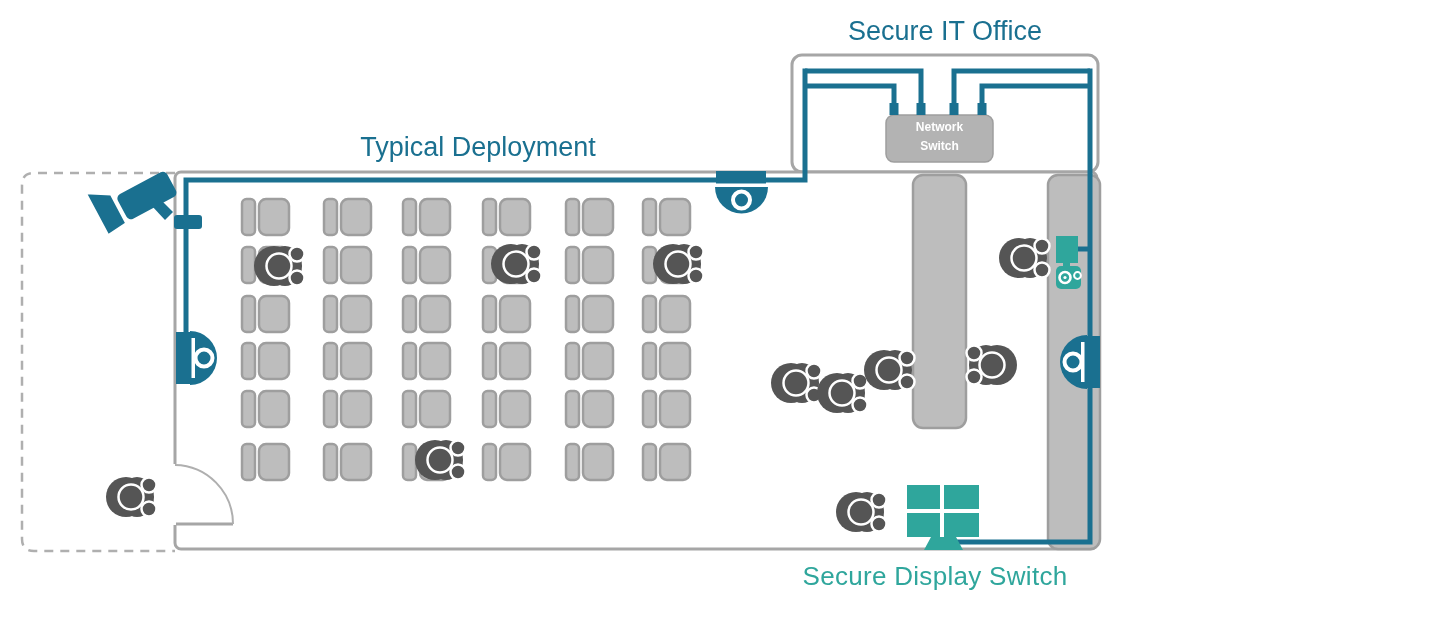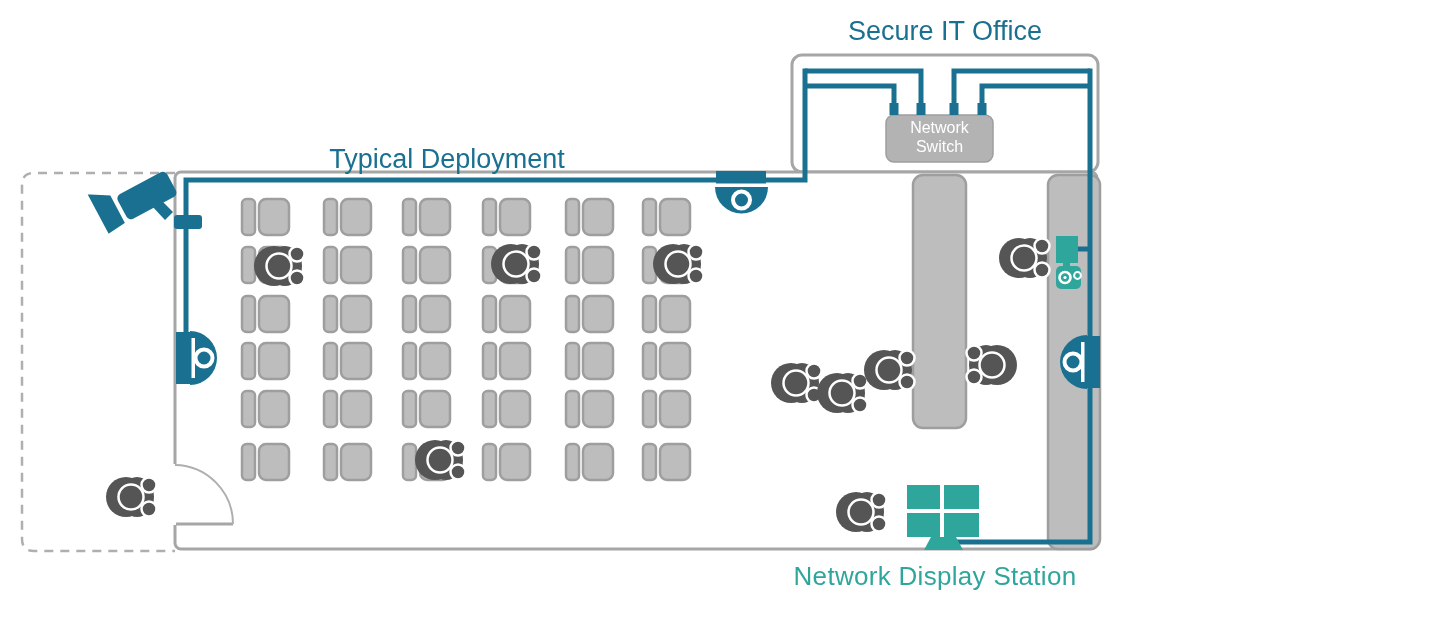--- a/index.html
+++ b/index.html
@@ -20,21 +20,21 @@
   .pfill  {fill:var(--person-gray);}
   .pedge  {fill:var(--person-gray);stroke:#ffffff;stroke-width:2.5;}
   .ring   {fill:none;stroke:#ffffff;stroke-width:4;}
   .ring-sm{fill:none;stroke:#ffffff;stroke-width:2.6;}
   .whited {fill:#ffffff;}
 
   .diagram-label{position:absolute;text-align:center;white-space:pre-line;}
   #label-it-office, #label-typical{color:var(--dark-teal);font-size:27px;}
   #label-panasonic, #label-display{color:var(--accent-teal);font-size:26px;letter-spacing:.3px;}
   #label-panasonic{line-height:34px;}
-  #label-switch{color:#ffffff;font-size:16px;line-height:19px;}
+  #label-switch{color:#ffffff;font-size:12px;line-height:19px;font-weight:bold;}
 </style>
 </head>
 <body>
 
 <div id="stage">
 
   <svg width="1430" height="619" viewBox="0 0 1430 619">
 
     <defs>
       <g id="seat-unit">
@@ -177,20 +177,20 @@
         <use href="#person-shape" xlink:href="#person-shape" transform="translate(888,370) rotate(0)"></use>
         <use href="#person-shape" xlink:href="#person-shape" transform="translate(993,365) rotate(180)"></use>
         <use href="#person-shape" xlink:href="#person-shape" transform="translate(1023,258) rotate(0)"></use>
         <use href="#person-shape" xlink:href="#person-shape" transform="translate(860,512) rotate(0)"></use>
         <use href="#person-shape" xlink:href="#person-shape" transform="translate(130,497) rotate(0)"></use>
       </g>
   </svg>
 
   <div id="label-it-office" class="diagram-label" style="left:795px;top:16px;width:300px;">Secure IT Office</div>
 
-  <div id="label-typical" class="diagram-label" style="left:297px;top:132px;width:300px;margin-top:12px;">Typical Deployment</div>
+  <div id="label-typical" class="diagram-label" style="left:328px;top:132px;width:300px;">Typical Deployment</div>
 
   <div id="label-switch" class="diagram-label" style="left:886px;top:118px;width:107px;">Network
 Switch</div>
 
 
-  <div id="label-display" class="diagram-label" style="left:785px;top:561px;width:300px;">Network Display Station</div>
+  <div id="label-display" class="diagram-label" style="left:785px;top:561px;width:300px;">Secure Display Switch</div>
 </div>
 
 </body></html>

